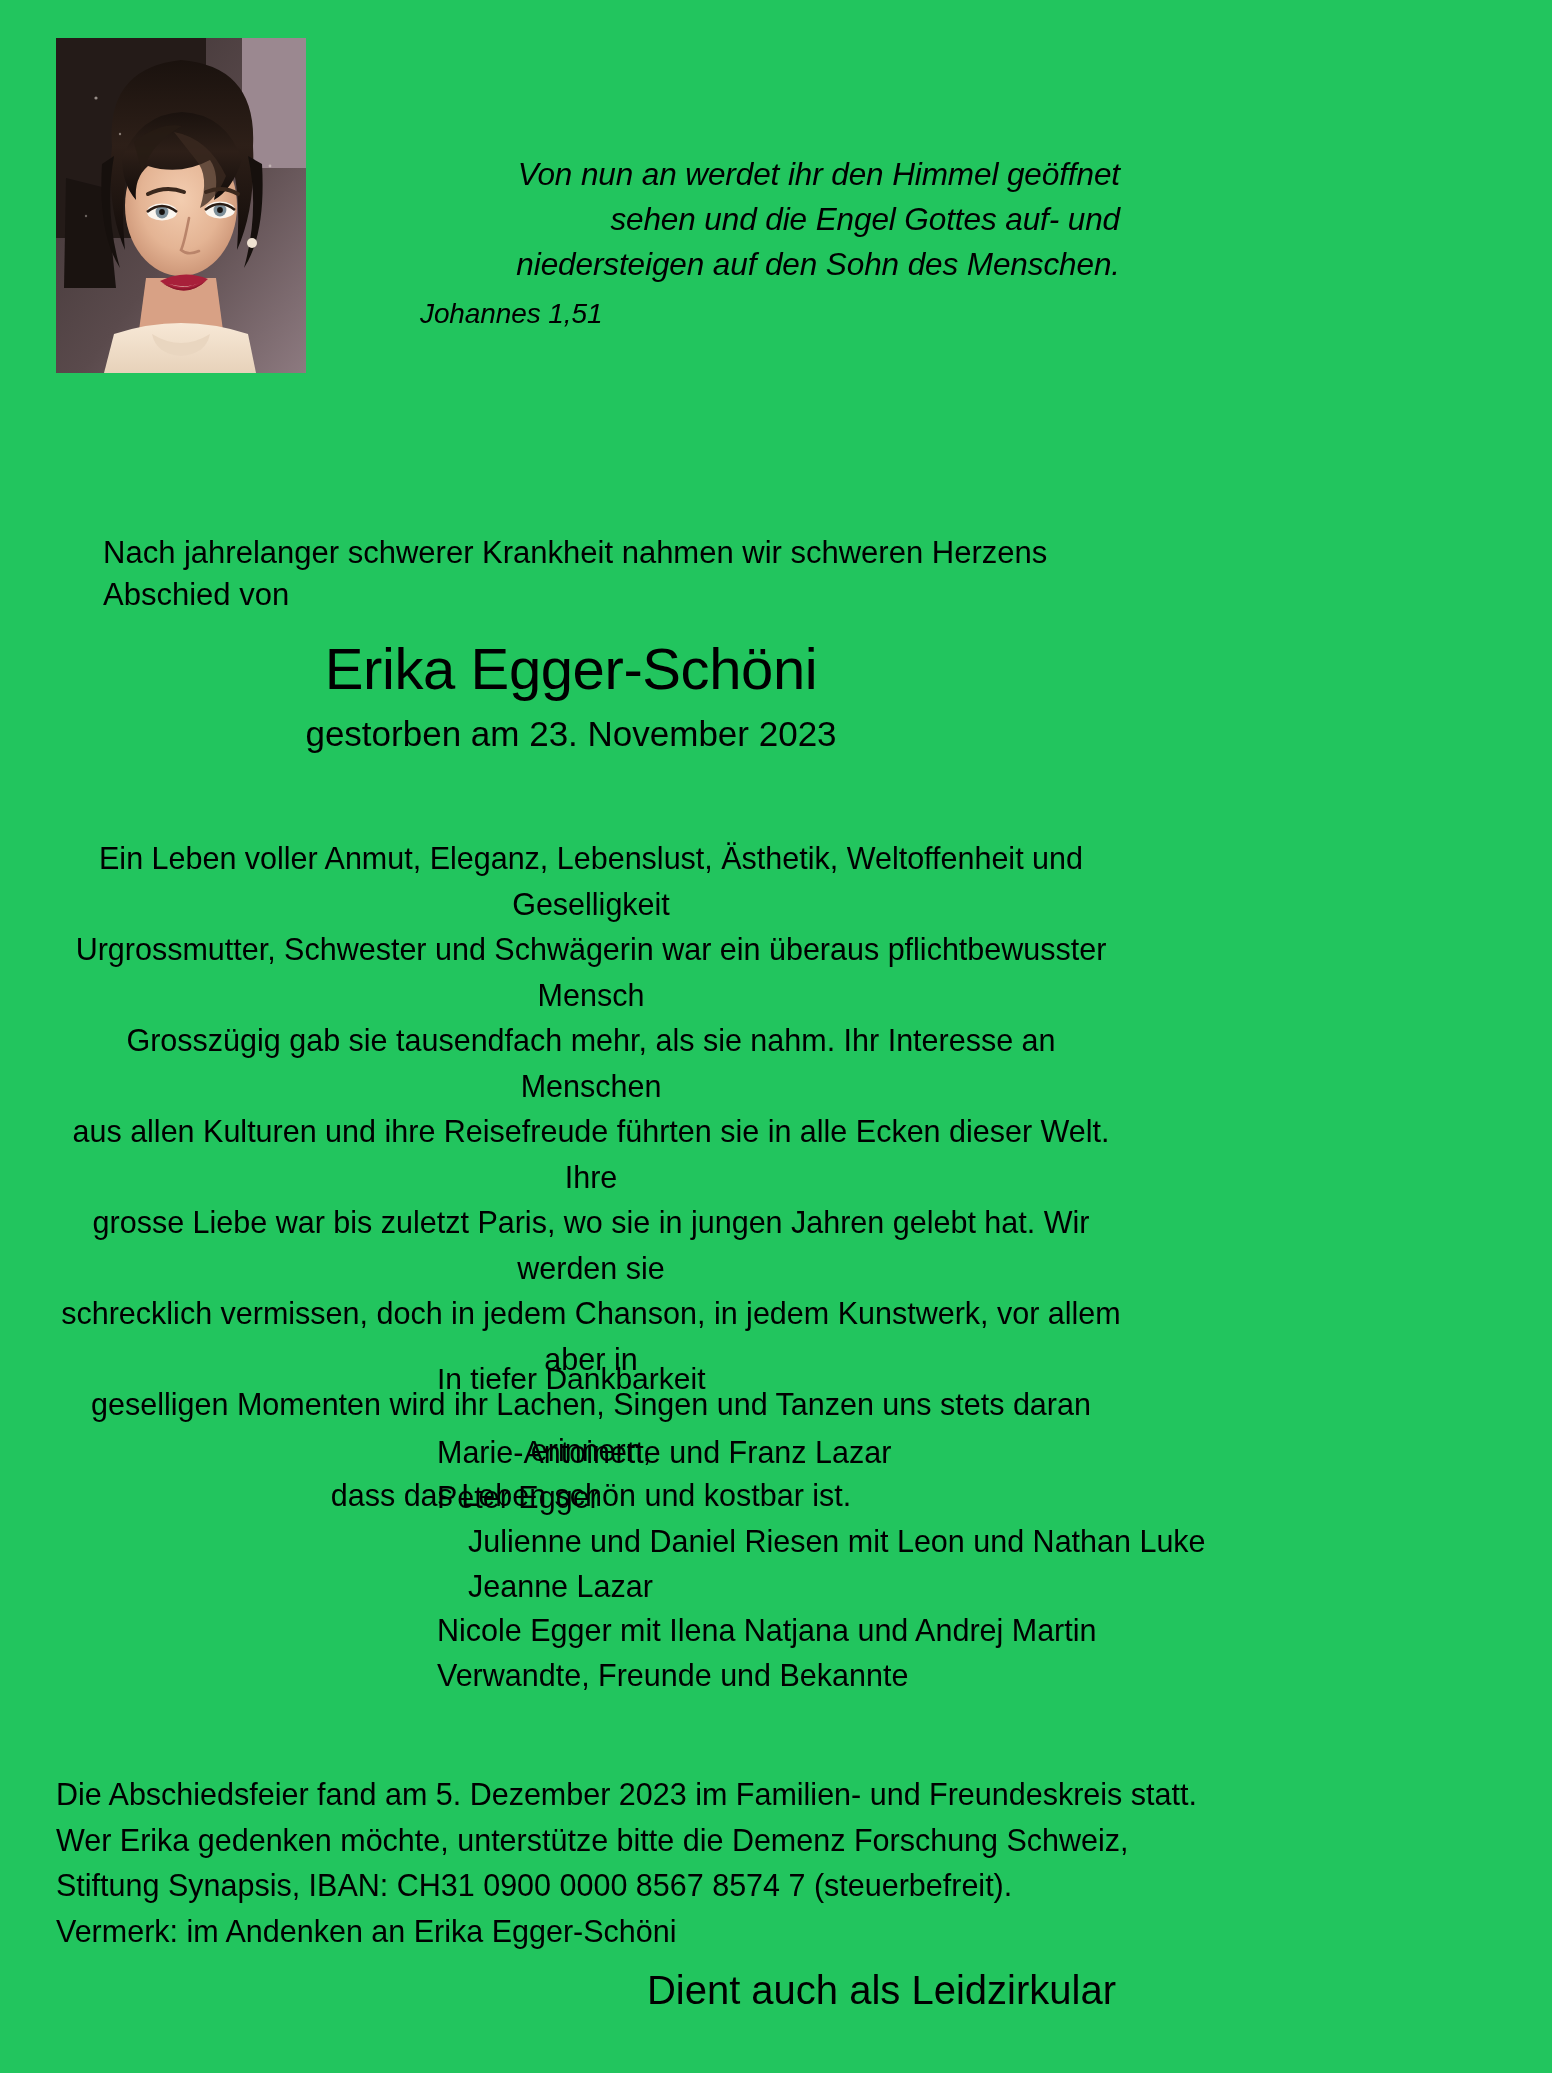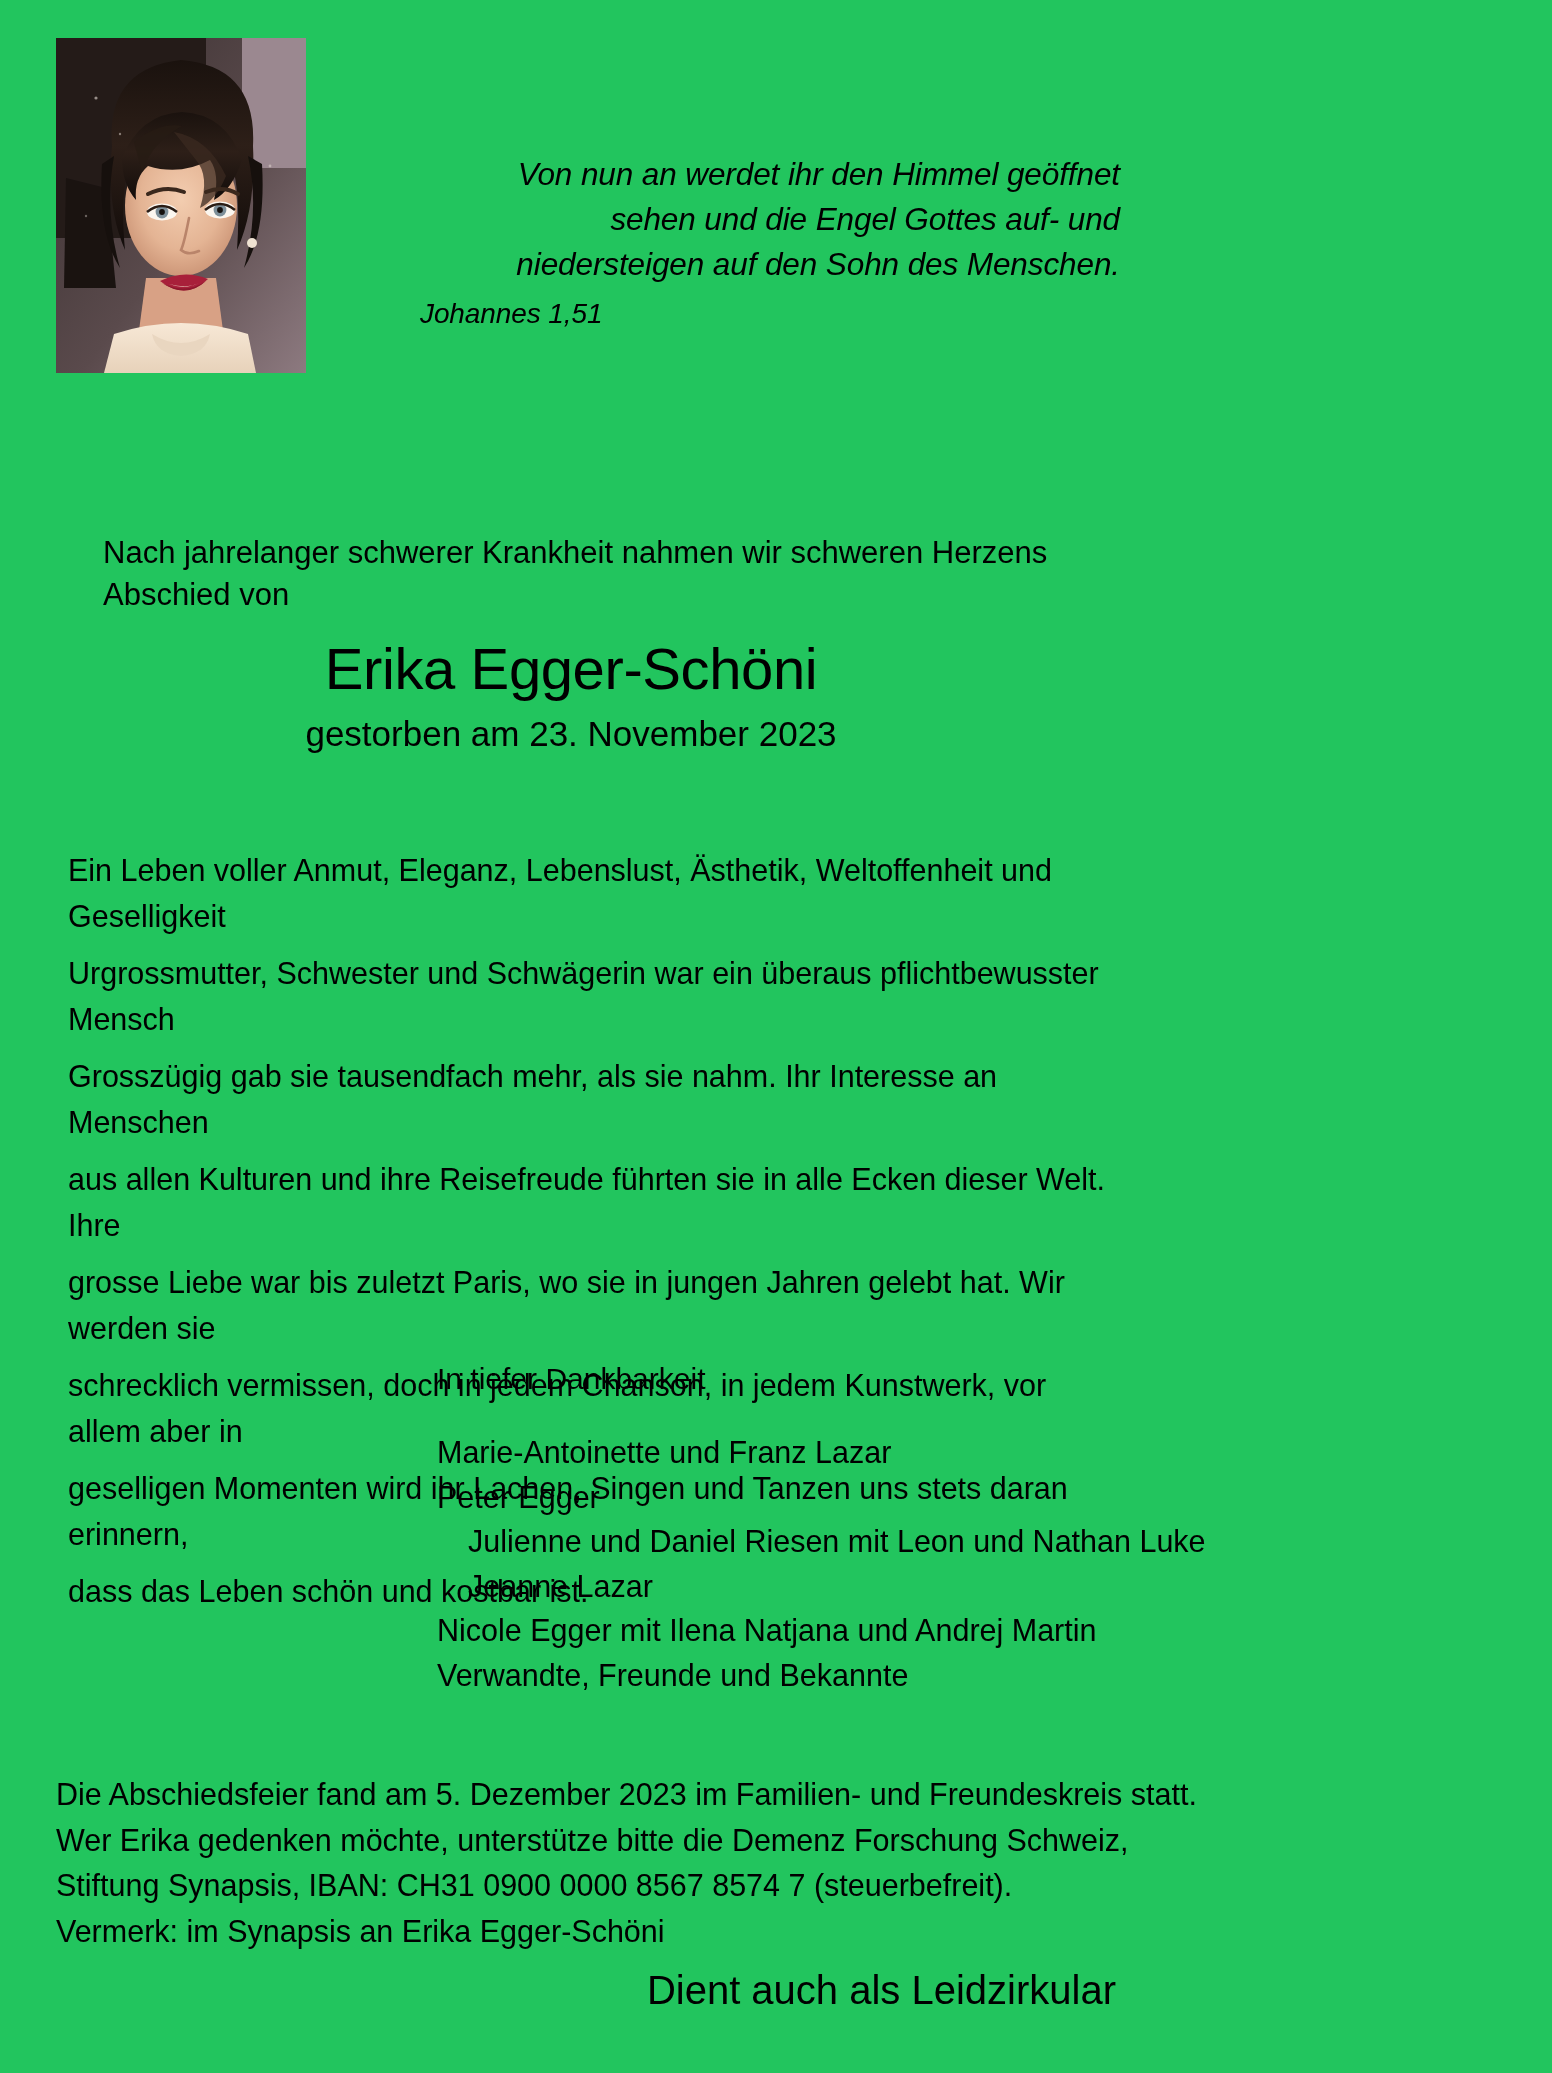--- a/index.html
+++ b/index.html
@@ -88,21 +88,21 @@
   
   .eulogy {
     position: absolute;
     left: 56px;
     top: 836px;
     width: 1070px;
     font-size: 30.5px;
     line-height: 45.5px;
     text-align: left;
   }
-  .eulogy p { margin: 12px; }
+  .eulogy p { margin: 0; text-align: center; }
 
   
   .gratitude {
     position: absolute;
     left: 437px;
     top: 1358px;
     font-size: 30px;
     line-height: 42px;
   }
   .family-list {
@@ -248,18 +248,18 @@
     <div class="fam-line indent">Julienne und Daniel Riesen mit Leon und Nathan Luke</div>
     <div class="fam-line indent">Jeanne Lazar</div>
     <div class="fam-line">Nicole Egger mit Ilena Natjana und Andrej Martin</div>
     <div class="fam-line">Verwandte, Freunde und Bekannte</div>
   </div>
 
   <div class="closing">
     <div class="c-line">Die Abschiedsfeier fand am 5. Dezember 2023 im Familien- und Freundeskreis statt.</div>
     <div class="c-line">Wer Erika gedenken möchte, unterstütze bitte die Demenz Forschung Schweiz,</div>
     <div class="c-line">Stiftung Synapsis, IBAN: CH31 0900 0000 8567 8574 7 (steuerbefreit).</div>
-    <div class="c-line">Vermerk: im Synapsis an Erika Egger-Schöni</div>
+    <div class="c-line">Vermerk: im Andenken an Erika Egger-Schöni</div>
   </div>
 
   <div class="footer-note">Dient auch als Leidzirkular</div>
 
 </div>
 
 </body></html>

